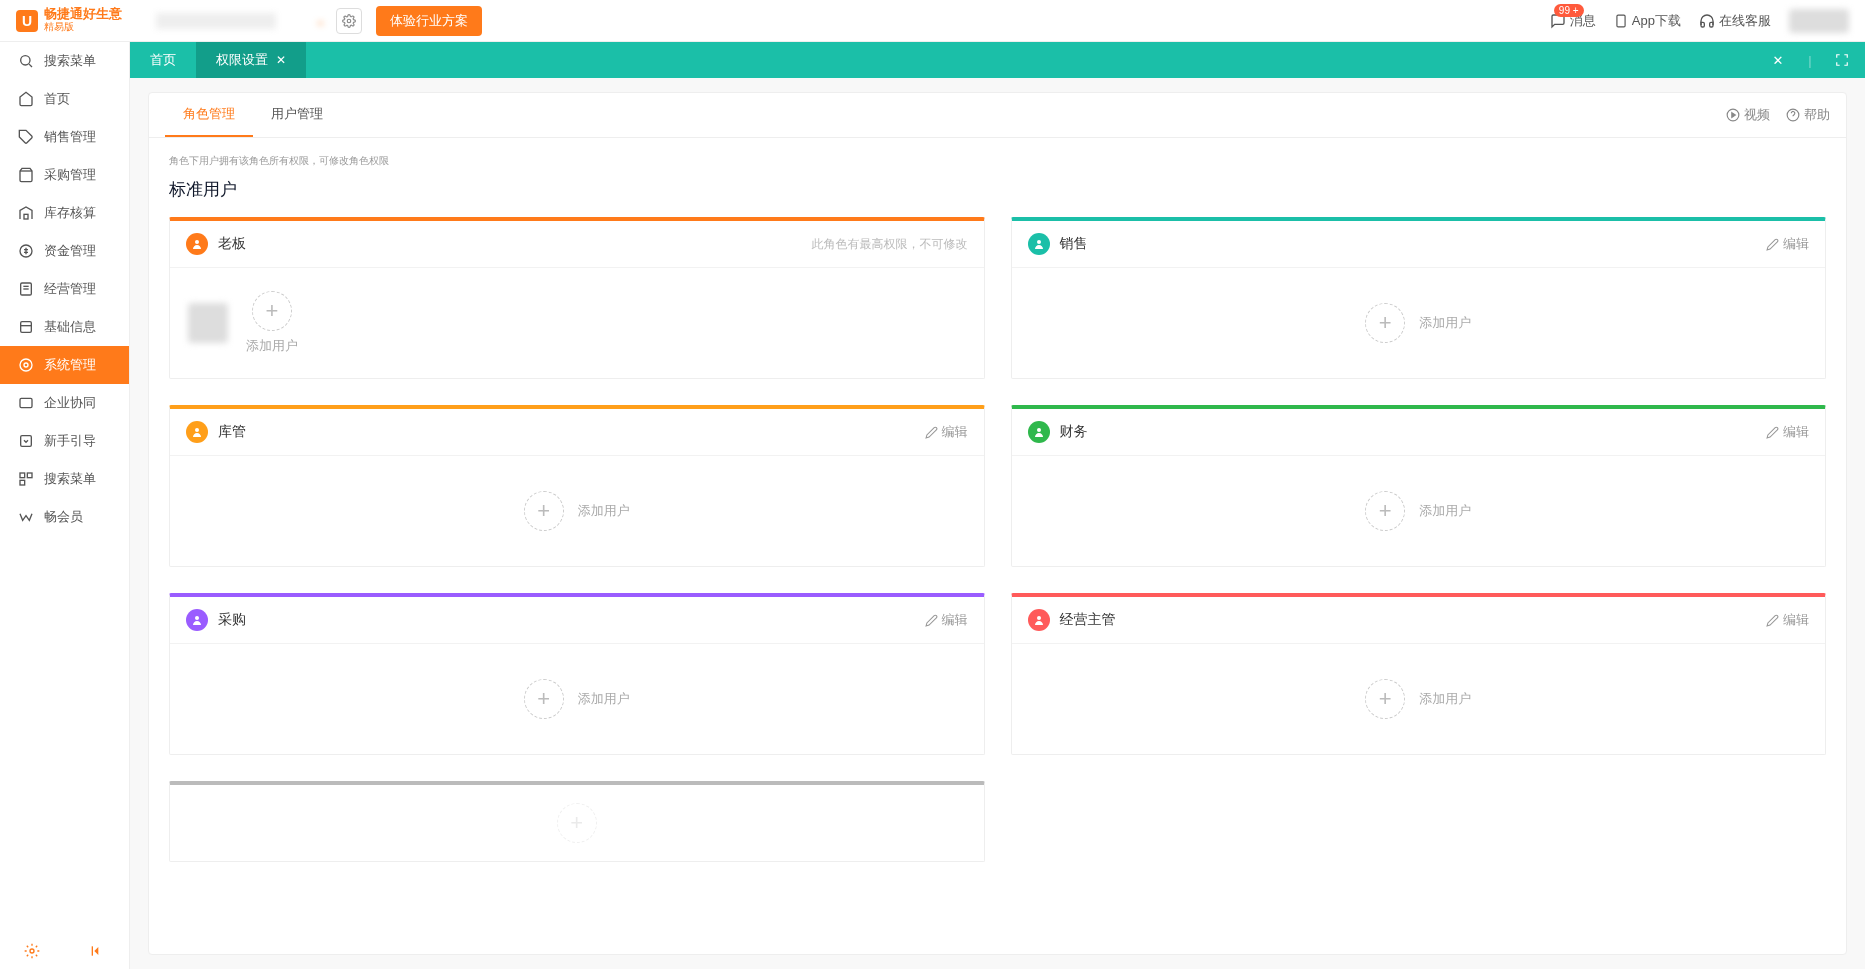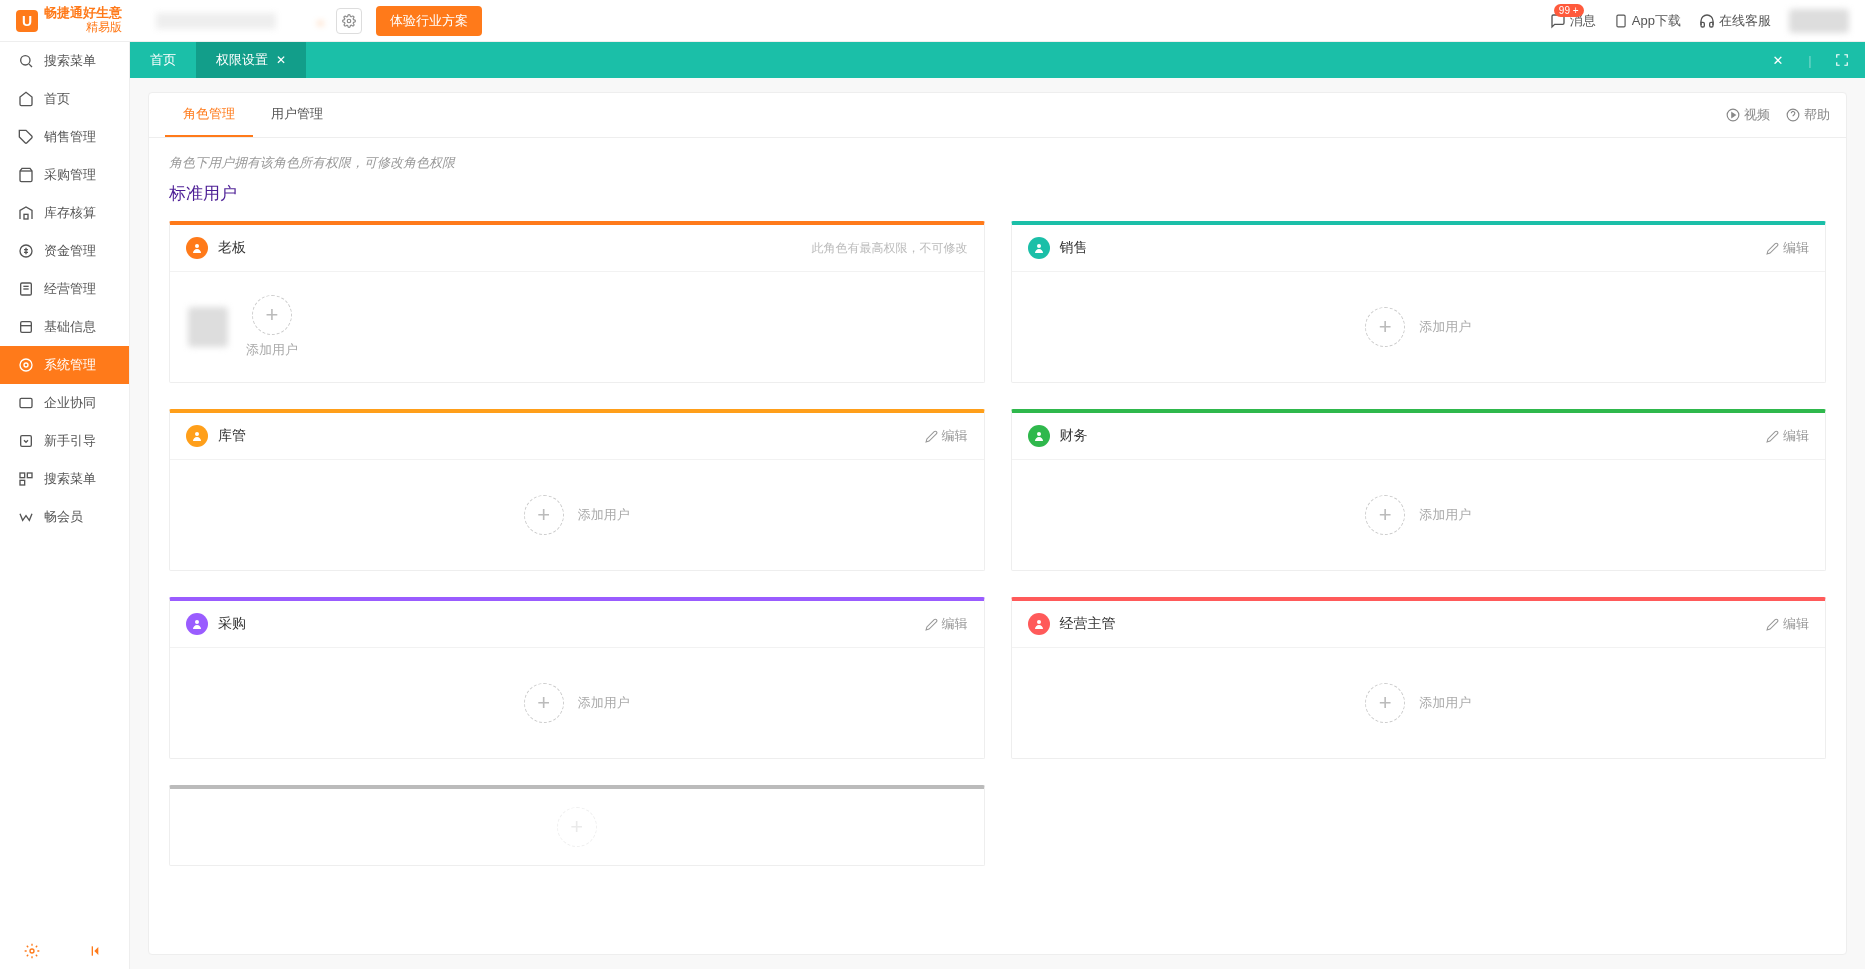--- a/index.html
+++ b/index.html
@@ -4,21 +4,21 @@
 <style>
 * { margin: 0; padding: 0; box-sizing: border-box; }
 body { font-family: -apple-system, "Microsoft YaHei", sans-serif; font-size: 13px; color: #333; background: #fff; overflow: hidden; }
 .app { display: flex; flex-direction: column; height: 969px; width: 1865px; }
 
 
 .topbar { height: 42px; display: flex; align-items: center; padding: 0 16px; border-bottom: 1px solid #eee; background: #fff; }
 .logo-block { display: flex; align-items: center; width: 120px; }
 .logo-icon { width: 22px; height: 22px; background: #ff7a1a; border-radius: 4px; margin-right: 6px; display:flex; align-items:center; justify-content:center; color:#fff; font-weight:bold; font-size:14px; }
 .logo-text { color: #ff7a1a; font-weight: 600; font-size: 13px; line-height: 1; }
-.logo-sub { color: #ff7a1a; font-size: 12px; text-align: right; }
+.logo-sub { color: #ff7a1a; font-size: 10px; }
 .company-select { display:flex; align-items:center; gap:6px; margin-left: 20px; color:#bbb; filter: blur(3px); width: 170px; }
 .chev-down { color:#ff7a1a; margin-left: auto; filter:none; }
 .gear-btn { width:26px; height:26px; border:1px solid #ddd; border-radius:4px; display:flex; align-items:center; justify-content:center; margin-left:10px; color:#888; cursor:pointer; }
 .promo-btn { margin-left:14px; background:#ff7a1a; color:#fff; border:none; border-radius:4px; padding:6px 14px; font-size:13px; cursor:pointer; }
 .topbar-right { margin-left:auto; display:flex; align-items:center; gap:18px; }
 .tr-item { display:flex; align-items:center; gap:4px; color:#555; cursor:pointer; font-size:13px; position:relative; }
 .badge { position:absolute; top:-8px; left:4px; background:#ff5a3c; color:#fff; border-radius:8px; font-size:10px; padding:1px 5px; }
 .avatar-blur { width:60px; height:24px; background:#ddd; filter: blur(3px); border-radius:4px; }
 
 
@@ -41,22 +41,22 @@
 
 
 .content { flex:1; padding:14px 18px; overflow-y:auto; }
 .content-inner { background:#fff; border:1px solid #eee; border-radius:4px; min-height:100%; }
 .subtab-row { display:flex; align-items:center; border-bottom:1px solid #eee; padding:0 16px; }
 .subtab { padding:12px 18px; font-size:13px; color:#555; cursor:pointer; border-bottom:2px solid transparent; }
 .subtab.active { color:#ff7a1a; border-bottom-color:#ff7a1a; }
 .subtab-right { margin-left:auto; display:flex; gap:16px; color:#888; font-size:13px; }
 .subtab-right span { display:flex; align-items:center; gap:4px; cursor:pointer; }
 
-.hint { color:#999; font-size:13px; padding:16px 20px 0;font-style:italic; }
-.section-title { font-size:17px; color:#4c1d95; padding:10px 20px 16px; }
+.hint { color:#999; font-size:10px; padding:16px 20px 0; }
+.section-title { font-size:17px; color:#0f172a; padding:10px 20px 16px; }
 
 .cards { display:grid; grid-template-columns: 1fr 1fr; gap:26px; padding:0 20px 20px; }
 .card { border:1px solid #eee; border-radius:2px; border-top:4px solid #ccc; background:#fff; }
 .card-hd { display:flex; align-items:center; padding:12px 16px; border-bottom:1px solid #f2f2f2; }
 .role-ico { width:22px; height:22px; border-radius:50%; display:flex; align-items:center; justify-content:center; color:#fff; font-size:12px; margin-right:10px; }
 .role-name { font-size:14px; color:#333; font-weight:500; }
 .card-hd-right { margin-left:auto; color:#999; font-size:13px; display:flex; align-items:center; gap:4px; cursor:pointer; }
 .card-note { color:#bbb; font-size:12px; }
 .card-bd { min-height:110px; display:flex; align-items:center; justify-content:center; padding:18px; }
 .card-bd.left { justify-content:flex-start; gap:18px; }

